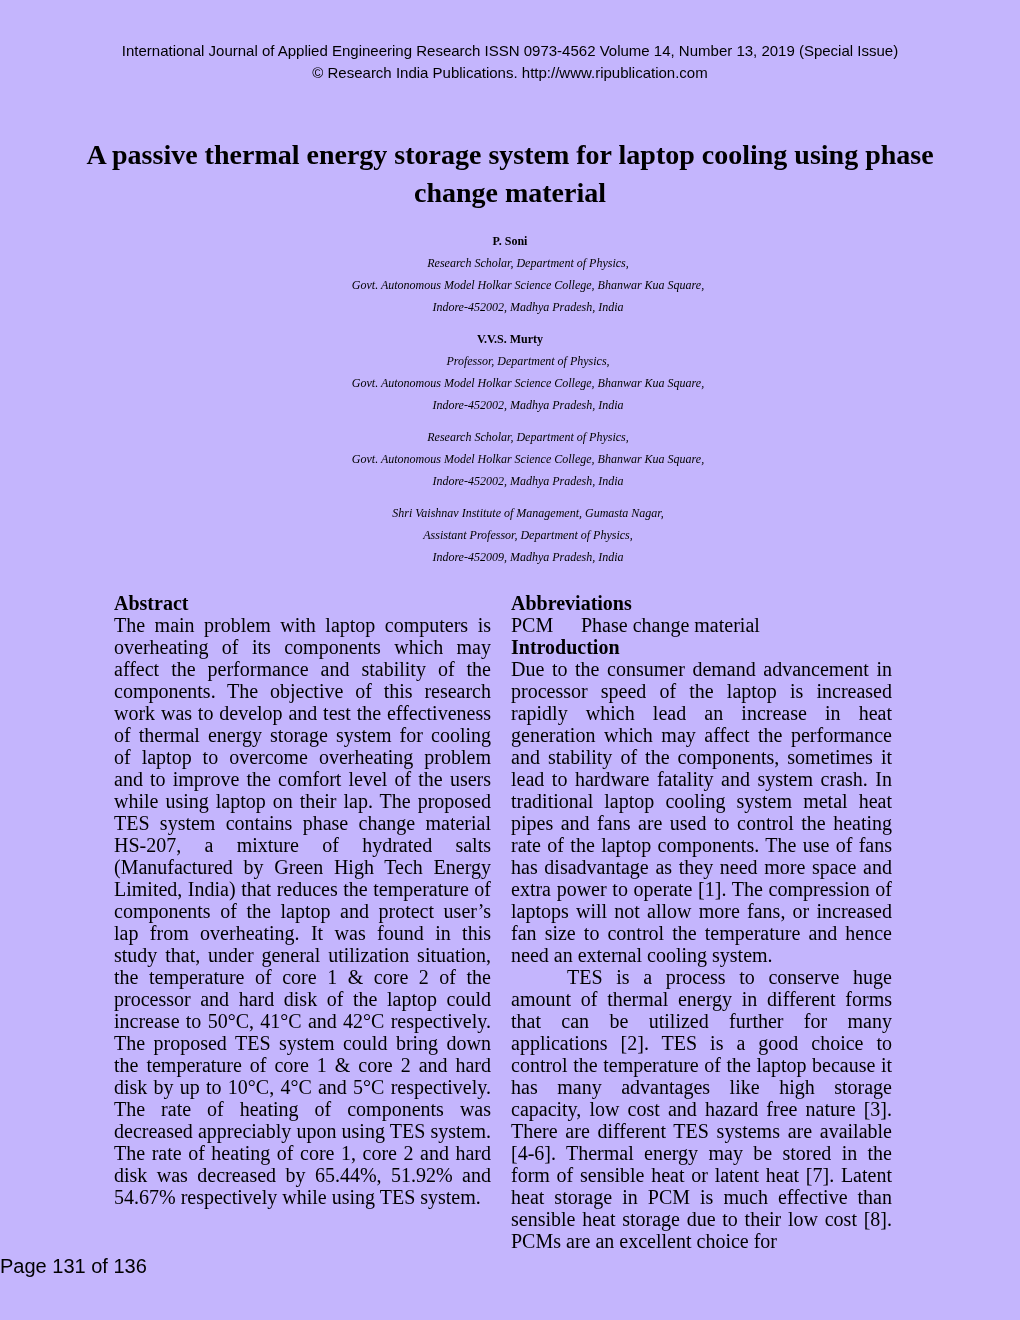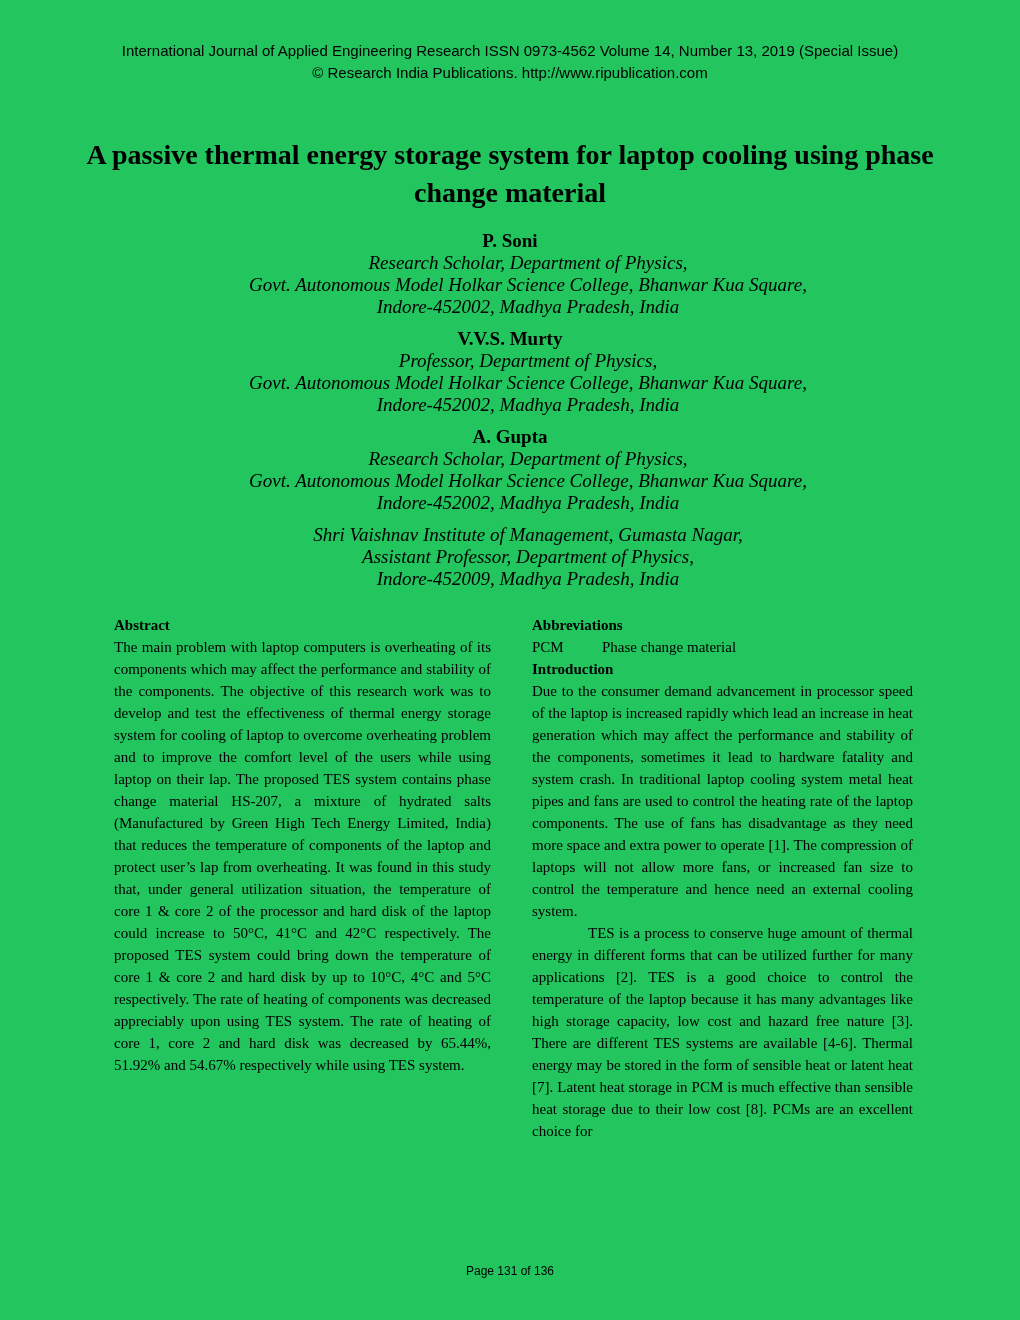--- a/index.html
+++ b/index.html
@@ -1,20 +1,20 @@
 <!DOCTYPE html>
 <html><head>
 <meta charset="utf-8">
 <style>
   * { margin: 0; padding: 0; box-sizing: border-box; }
   html, body { background: #888; }
   .page {
     width: 1020px;
     height: 1320px;
-    background: #22c55e;
+    background: #c4b5fd;
     color: #000000;
     position: relative;
     margin: 0 auto;
     font-family: "Liberation Serif", serif;
     overflow: hidden;
   }
   .journal-header {
     padding-top: 40px;
     text-align: center;
     font-family: "Liberation Sans", sans-serif;
@@ -27,52 +27,52 @@
     text-align: center;
     font-weight: bold;
     font-size: 28px;
     line-height: 38px;
   }
   .authors {
     margin-top: 18px;
   }
   .author-block {
     text-align: center;
-    font-size: 19px;
+    font-size: 12px;
     line-height: 22px;
     margin-bottom: 10px;
   }
   .author-name { font-weight: bold; }
   .author-line { font-style: italic; padding-left: 36px; }
   .columns {
     margin-top: 24px;
     padding: 0 108px 0 114px;
     display: flex;
-    gap: 41px;
-    font-size: 15px;
+    gap: 20px;
+    font-size: 20px;
     line-height: 22px;
   }
   .col-left { width: 377px; flex: none; }
   .col-right { width: 381px; flex: none; }
   .section-heading { font-weight: bold; }
   .justified { text-align: justify; }
   .keywords-para { margin-top: 22px; text-align: justify; }
   .keywords-label { font-weight: bold; }
   .abbrev-row { display: flex; }
   .abbrev-abbr { width: 70px; flex: none; }
   .intro-heading { }
   .intro-para2 { text-indent: 56px; }
   .page-footer {
     position: absolute;
     bottom: 42px;
     left: 0;
     right: 0;
-    text-align: center;
+    text-align: left;
     font-family: "Liberation Sans", sans-serif;
-    font-size: 12px;
+    font-size: 20px;
   }
 </style>
 </head>
 <body>
 
 <div class="page">
 
   <div class="journal-header">
     <div>International Journal of Applied Engineering Research ISSN 0973-4562 Volume 14, Number 13, 2019 (Special Issue)</div>
     <div>© Research India Publications.  http://www.ripublication.com</div>
@@ -90,21 +90,20 @@
     </div>
 
     <div class="author-block">
       <div class="author-name">V.V.S. Murty</div>
       <div class="author-line">Professor, Department of Physics,</div>
       <div class="author-line">Govt. Autonomous Model Holkar Science College, Bhanwar Kua Square,</div>
       <div class="author-line">Indore-452002, Madhya Pradesh, India</div>
     </div>
 
     <div class="author-block">
-      <div class="author-name">A. Gupta</div>
       <div class="author-line">Research Scholar, Department of Physics,</div>
       <div class="author-line">Govt. Autonomous Model Holkar Science College, Bhanwar Kua Square,</div>
       <div class="author-line">Indore-452002, Madhya Pradesh, India</div>
     </div>
 
     <div class="author-block">
       <div class="author-line">Shri Vaishnav Institute of Management, Gumasta Nagar,</div>
       <div class="author-line">Assistant Professor, Department of Physics,</div>
       <div class="author-line">Indore-452009, Madhya Pradesh, India</div>
     </div>

